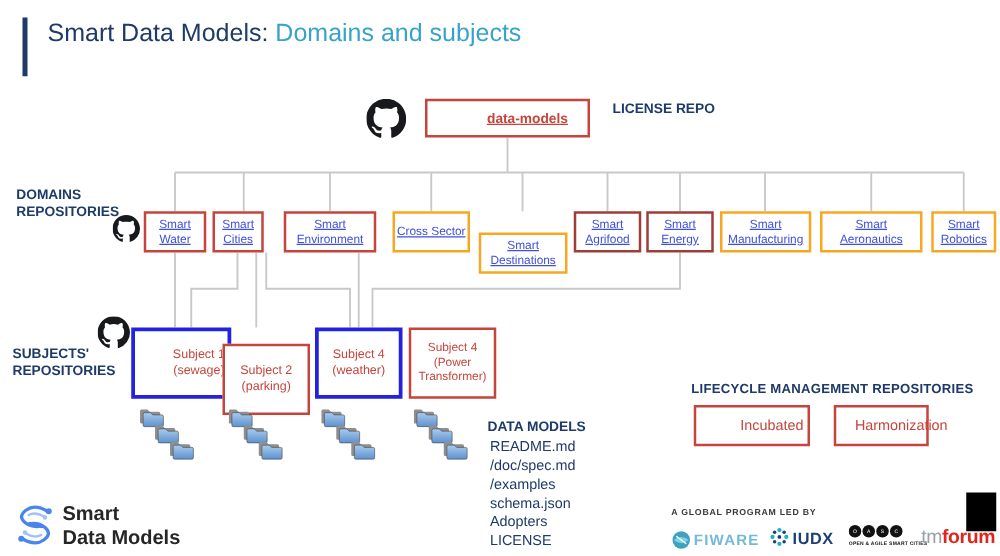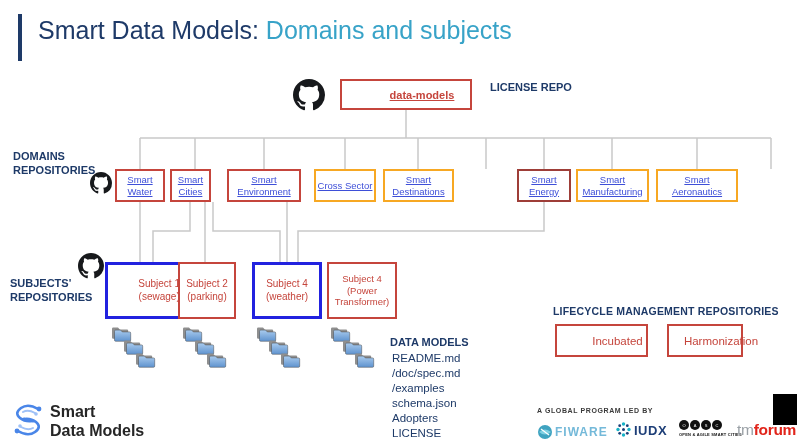--- a/index.html
+++ b/index.html
@@ -1,21 +1,21 @@
 <!DOCTYPE html>
 <html><head>
 <meta charset="utf-8">
 <style>
   html,body{margin:0;padding:0;background:#ffffff;}
   .stage{position:relative;width:800px;height:445px;background:#ffffff;overflow:hidden;
          font-family:"Liberation Sans", sans-serif;}
   .abs{position:absolute;}
   
   .title-bar{left:18px;top:14px;width:4px;height:47px;background:#1e3a68;}
-  .title{left:38px;top:16px;font-size:25px;font-weight:400;color:#1e3a68;white-space:nowrap;}
+  .title{left:38px;top:16px;font-size:20px;font-weight:400;color:#1e3a68;white-space:nowrap;}
   .title .hl{color:#38a3c8;}
   
   .wires{left:0;top:0;width:800px;height:445px;}
   
   .rbox{box-sizing:border-box;background:#ffffff;display:flex;align-items:center;justify-content:center;
         text-align:center;padding-left:32px;}
   .umbrella-box{left:340px;top:79px;width:132px;height:31px;border:2px solid #c5453c;}
   .umbrella-box a{color:#c5453c;font-weight:bold;font-size:11px;text-decoration:underline;}
   .caption{color:#1e3a68;font-weight:bold;font-size:11px;line-height:1.25;}
   .umbrella-caption{left:490px;top:81px;}
@@ -124,48 +124,54 @@
     </div>
   <div class="abs rbox domain-box" style="left: 170px; width: 41px; border-color: rgb(197, 69, 60);">
       <span>Smart Cities</span>
     </div>
   <div class="abs rbox domain-box" style="left: 227px; width: 74px; border-color: rgb(197, 69, 60);">
       <span>Smart Environment</span>
     </div>
   <div class="abs rbox domain-box" style="left: 314px; width: 62px; border-color: rgb(247, 168, 35);">
       <span>Cross Sector</span>
     </div>
-  <div class="abs rbox domain-box" style="left: 383px; width: 71px; border-color: rgb(247, 168, 35);">
+  <div class="abs rbox domain-box" style="left: 383px; width: 71px; border-color: rgb(247, 168, 35); margin-top: 17px;">
       <span>Smart Destinations</span>
+    </div>
+  <div class="abs rbox domain-box" style="left: 459px; width: 54px; border-color: rgb(158, 62, 56);">
+      <span>Smart Agrifood</span>
     </div>
   <div class="abs rbox domain-box" style="left: 517px; width: 54px; border-color: rgb(158, 62, 56);">
       <span>Smart Energy</span>
     </div>
   <div class="abs rbox domain-box" style="left: 576px; width: 73px; border-color: rgb(247, 168, 35);">
       <span>Smart Manufacturing</span>
     </div>
   <div class="abs rbox domain-box" style="left: 656px; width: 82px; border-color: rgb(247, 168, 35);">
       <span>Smart Aeronautics</span>
+    </div>
+  <div class="abs rbox domain-box" style="left: 745px; width: 52px; border-color: rgb(247, 168, 35);">
+      <span>Smart Robotics</span>
     </div>
 
   <div class="abs caption subjects-label">
     <div>SUBJECTS'</div>
     <div>REPOSITORIES</div>
   </div>
   <svg class="abs" style="left:78px;top:253px" width="26" height="26">
       <use href="#gh"></use>
     </svg>
 
   <div class="abs rbox subject-box blue-border" style="left: 105px; width: 80px; border-color: rgb(34, 34, 223); justify-content: flex-end;">
     <div class="stxt">
         <div>Subject 1</div>
         <div>(sewage)</div>
       </div>
   </div>
-  <div class="abs rbox subject-box red-border" style="left: 178px; width: 58px; border-color: rgb(197, 69, 60);">
+  <div class="abs rbox subject-box red-border" style="left: 178px; width: 70px; border-color: rgb(197, 69, 60); margin-top: 13px;">
     <div class="stxt">
         <div>Subject 2</div>
         <div>(parking)</div>
       </div>
   </div>
   <div class="abs rbox subject-box blue-border" style="left: 252px; width: 70px; border-color: rgb(34, 34, 223);">
     <div class="stxt">
         <div>Subject 4</div>
         <div>(weather)</div>
       </div>

